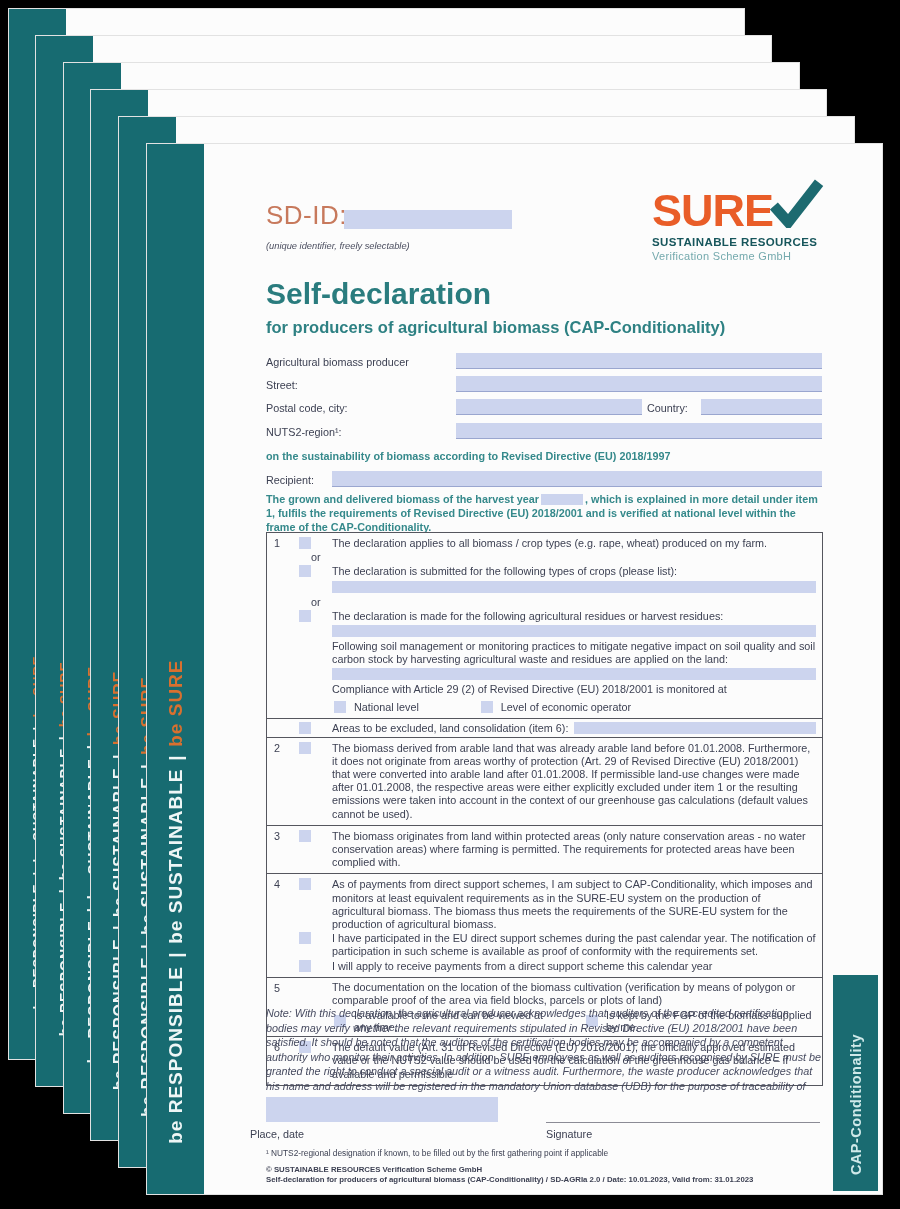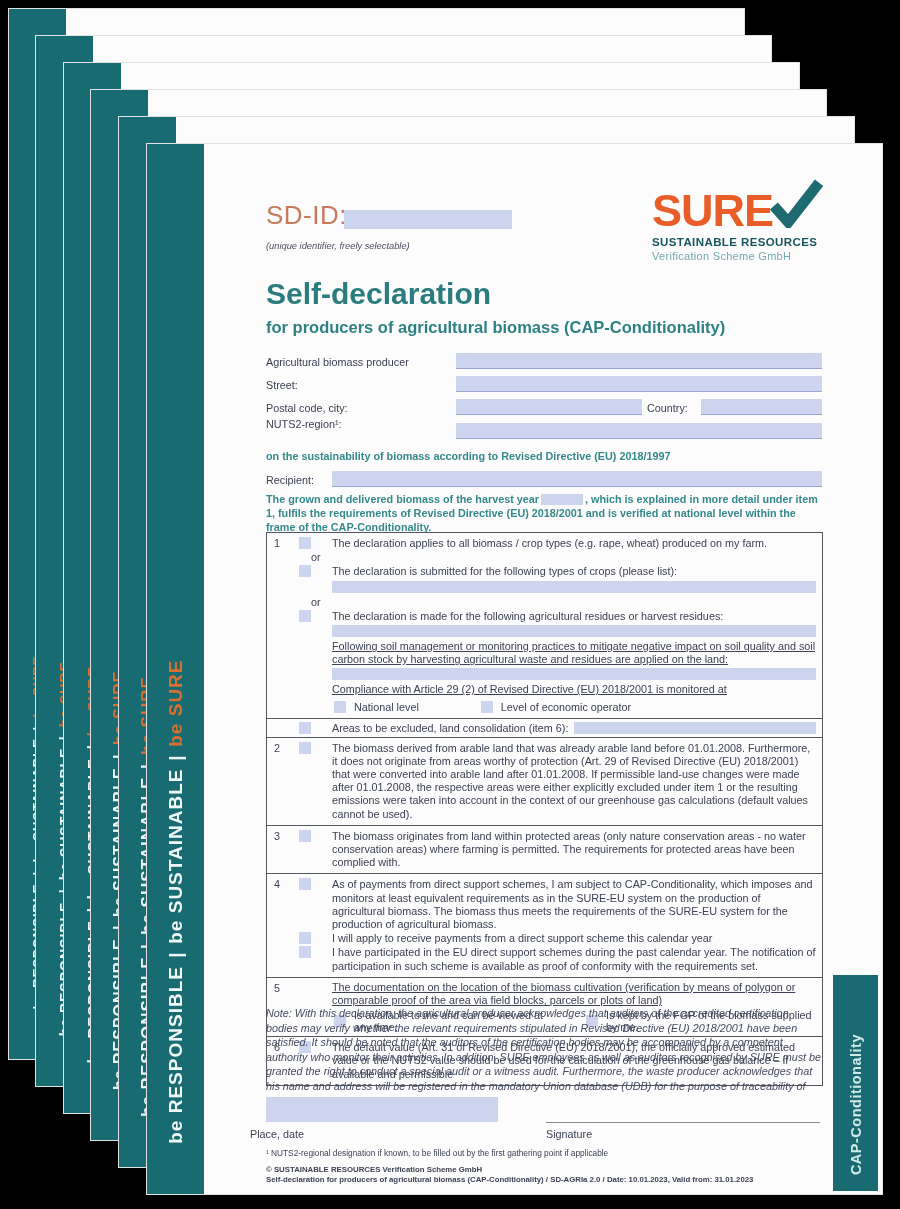--- a/index.html
+++ b/index.html
@@ -40,21 +40,21 @@
   .blank{display:inline-block;width:42px;height:11px;background:#ccd4ee;vertical-align:-2px;margin:0 2px;}
 
   .tbl{left:62px;top:388px;width:557px;border:1px solid #55565e;box-sizing:border-box;}
   .trow{position:relative;padding:3px 6px 3px 30px;border-top:1px solid #55565e;}
   .trow.first{border-top:none;}
   .num{position:absolute;left:7px;top:4px;}
   .tline{display:flex;align-items:flex-start;margin:1px 0;line-height:13.2px;}
   .cb{flex:0 0 12px;height:12px;background:#ccd4ee;margin:0 21px 0 2px;}
   .cb.sm{margin-right:8px;}
   .txt{flex:1;line-height:13.2px;}
-  .ind{margin-left:35px;line-height:13.2px;text-decoration:underline;}
+  .ind{margin-left:35px;line-height:13.2px;}
   .or{margin-left:14px;line-height:13.2px;}
   .bar{height:12px;background:#ccd4ee;margin:2px 0 3px 35px;}
   .bar.full{margin-right:0;}
   .cbrow{display:flex;margin-left:35px;align-items:center;}
   .cbrow .gap{width:60px;}
   .arearow{display:flex;align-items:center;}
   .areabar{flex:1;height:12px;background:#ccd4ee;margin-left:6px;}
 
   .note{left:62px;top:862px;width:557px;font-style:italic;line-height:14.6px;color:#474b60;}
   .placebox{left:62px;top:953px;width:232px;height:25px;background:#ccd4ee;}
@@ -129,21 +129,21 @@
       <div class="abs field" style="left:252px;top:209px;width:366px;"></div>
 
       <div class="abs lbl" style="left:62px;top:235px;">Street:</div>
       <div class="abs field" style="left:252px;top:232px;width:366px;"></div>
 
       <div class="abs lbl" style="left:62px;top:258px;">Postal code, city:</div>
       <div class="abs field" style="left:252px;top:255px;width:186px;"></div>
       <div class="abs lbl" style="left:443px;top:258px;">Country:</div>
       <div class="abs field" style="left:497px;top:255px;width:121px;"></div>
 
-      <div class="abs lbl" style="left:62px;top:274px;">NUTS2-region¹:</div>
+      <div class="abs lbl" style="left:62px;top:282px;">NUTS2-region¹:</div>
       <div class="abs field" style="left:252px;top:279px;width:366px;"></div>
 
       <div class="abs introline">on the sustainability of biomass according to Revised Directive (EU) 2018/1997</div>
 
       <div class="abs lbl" style="left:62px;top:330px;">Recipient:</div>
       <div class="abs field" style="left:128px;top:327px;width:490px;"></div>
 
       <div class="abs stmt"><span>The grown and delivered biomass of the harvest year</span><span class="blank"></span><span>, which is explained in more detail under item 1, fulfils the requirements of Revised Directive (EU) 2018/2001 and is verified at national level within the frame of the CAP-Conditionality.</span></div>
 
       <div class="abs tbl">
@@ -203,25 +203,25 @@
         </div>
 
         <div class="trow">
           <span class="num">4</span>
           <div class="tline">
               <span class="cb"></span>
               <span class="txt">As of payments from direct support schemes, I am subject to CAP-Conditionality, which imposes and monitors at least equivalent requirements as in the SURE-EU system on the production of agricultural biomass. The biomass thus meets the requirements of the SURE-EU system for the production of agricultural biomass.</span>
             </div>
           <div class="tline">
               <span class="cb"></span>
+              <span class="txt">I have participated in the EU direct support schemes during the past calendar year. The notification of participation in such scheme is available as proof of conformity with the requirements set.</span>
+            </div>
+          <div class="tline">
+              <span class="cb"></span>
               <span class="txt">I will apply to receive payments from a direct support scheme this calendar year</span>
-            </div>
-          <div class="tline">
-              <span class="cb"></span>
-              <span class="txt">I have participated in the EU direct support schemes during the past calendar year. The notification of participation in such scheme is available as proof of conformity with the requirements set.</span>
             </div>
         </div>
 
         <div class="trow">
           <span class="num">5</span>
           <div class="ind">The documentation on the location of the biomass cultivation (verification by means of polygon or comparable proof of the area via field blocks, parcels or plots of land)</div>
           <div class="cbrow" style="margin-top:2px;">
             <span class="cb sm"></span>
               <span>Is available to me and can be viewed at any time.</span>
             <span class="gap" style="width:28px;"></span>

